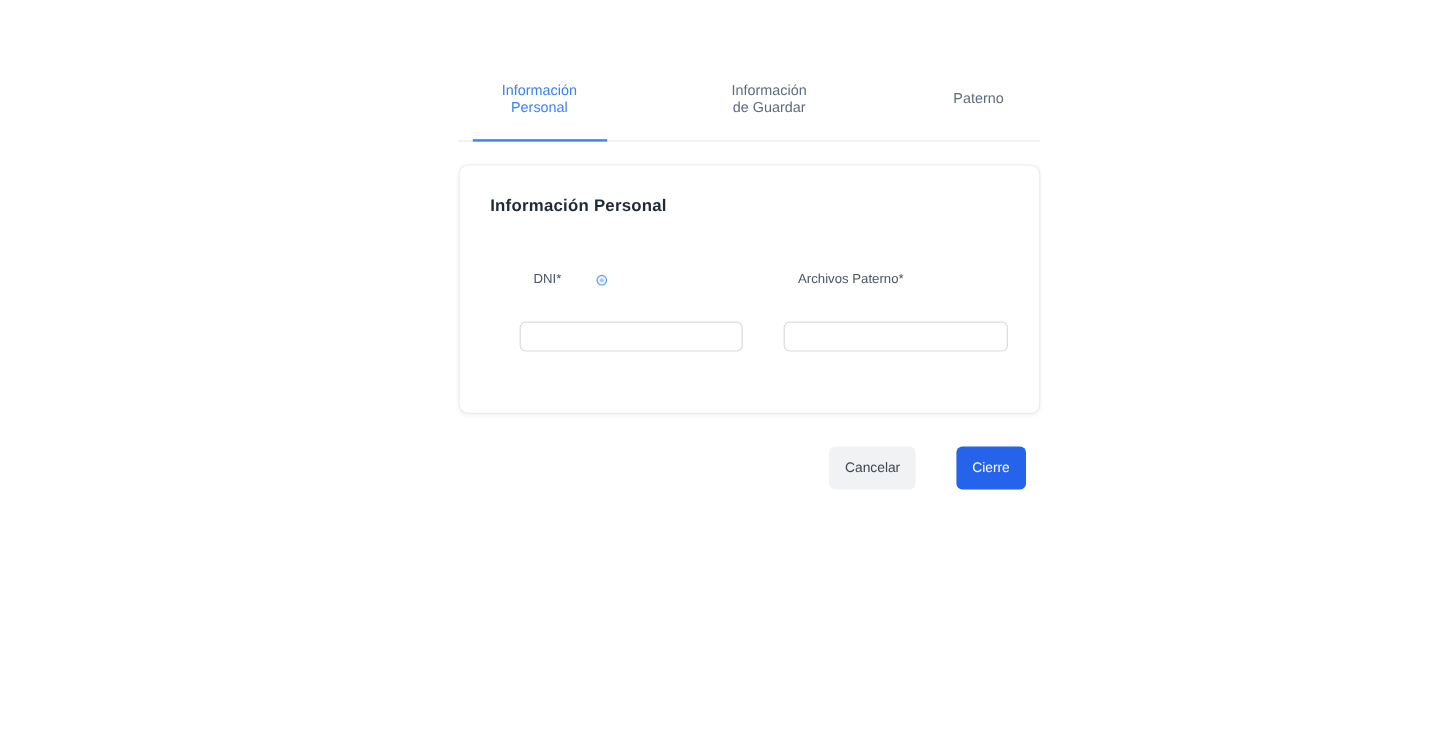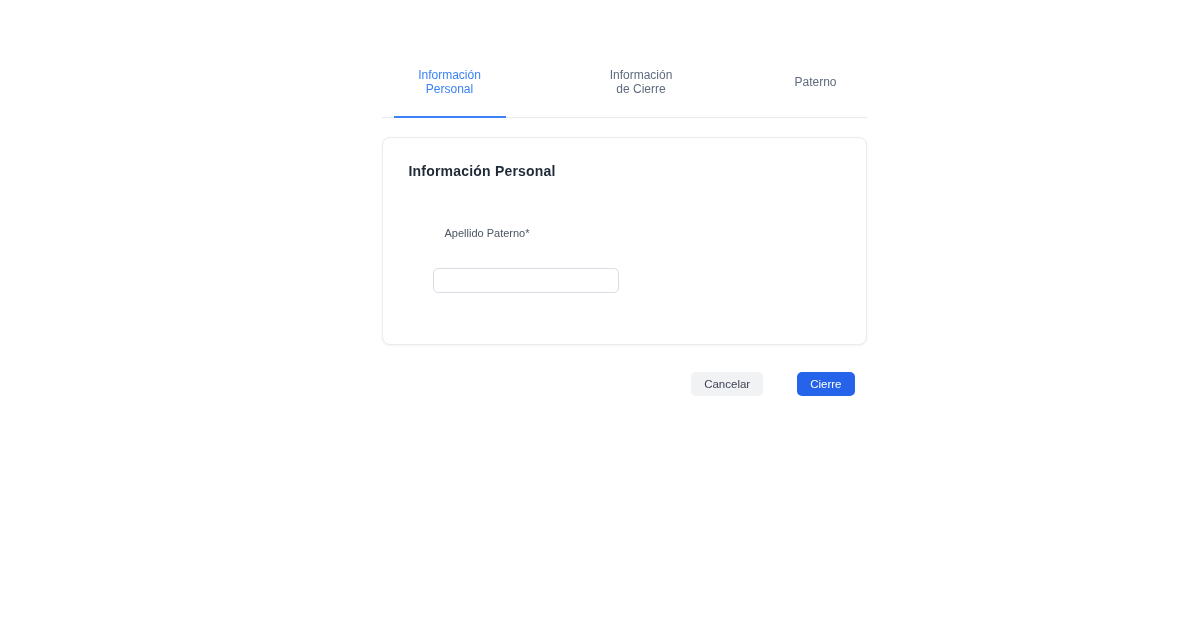--- a/index.html
+++ b/index.html
@@ -98,21 +98,21 @@
     font-family: "Liberation Sans", sans-serif;
   }
   
   .actions {
     display: flex;
     justify-content: flex-end;
     gap: 10px;
     margin-top: 15px;
   }
   .btn {
-    height: 24px;
+    height: 36px;
     padding: 0 13px;
     border: none;
     border-radius: 5px;
     font-size: 11.5px;
     font-family: "Liberation Sans", sans-serif;
     cursor: pointer;
     display: inline-flex;
     align-items: center;
   }
   .btn-cancel {
@@ -127,33 +127,40 @@
 </head>
 <body>
 
 <div class="content">
 
   <div class="tabbar">
     <div class="tab active">
       <span>Información Personal</span>
     </div>
     <div class="tab">
-      <span>Información de Cierre</span>
+      <span>Información de Guardar</span>
     </div>
     <div class="tab">
       <span>Paterno</span>
     </div>
   </div>
 
   <div class="card">
     <div class="card-title">Información Personal</div>
     <div class="field-grid">
       <div class="field">
         <div class="field-label">
-          <span>Apellido Paterno*</span>
+          <span>DNI*</span>
+          <span class="info-icon"></span>
+        </div>
+        <input class="text-input" type="text" placeholder="" style="">
+      </div>
+      <div class="field">
+        <div class="field-label">
+          <span>Archivos Paterno*</span>
         </div>
         <input class="text-input" type="text" placeholder="" style="">
       </div>
     </div>
   </div>
 
   <div class="actions">
     <button class="btn btn-cancel">Cancelar</button>
     <button class="btn btn-save">Cierre</button>
   </div>

